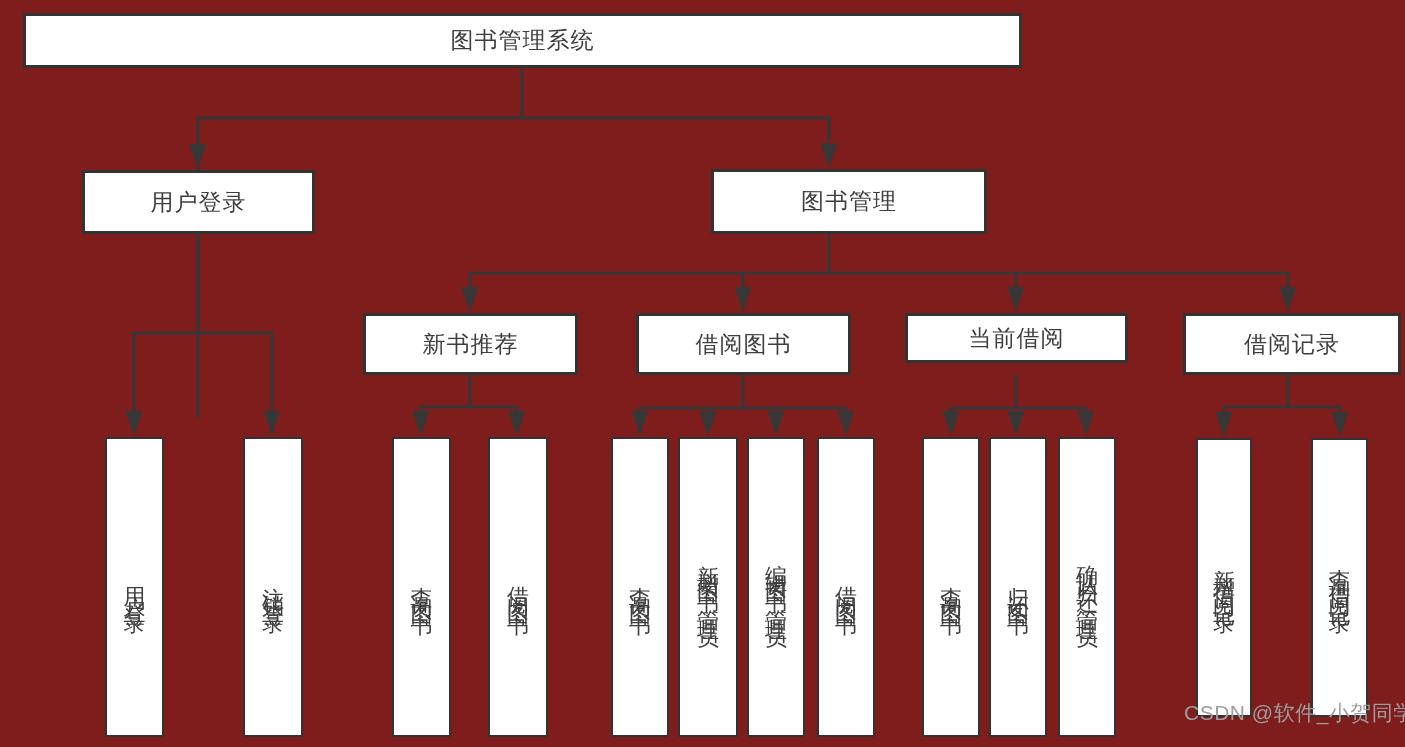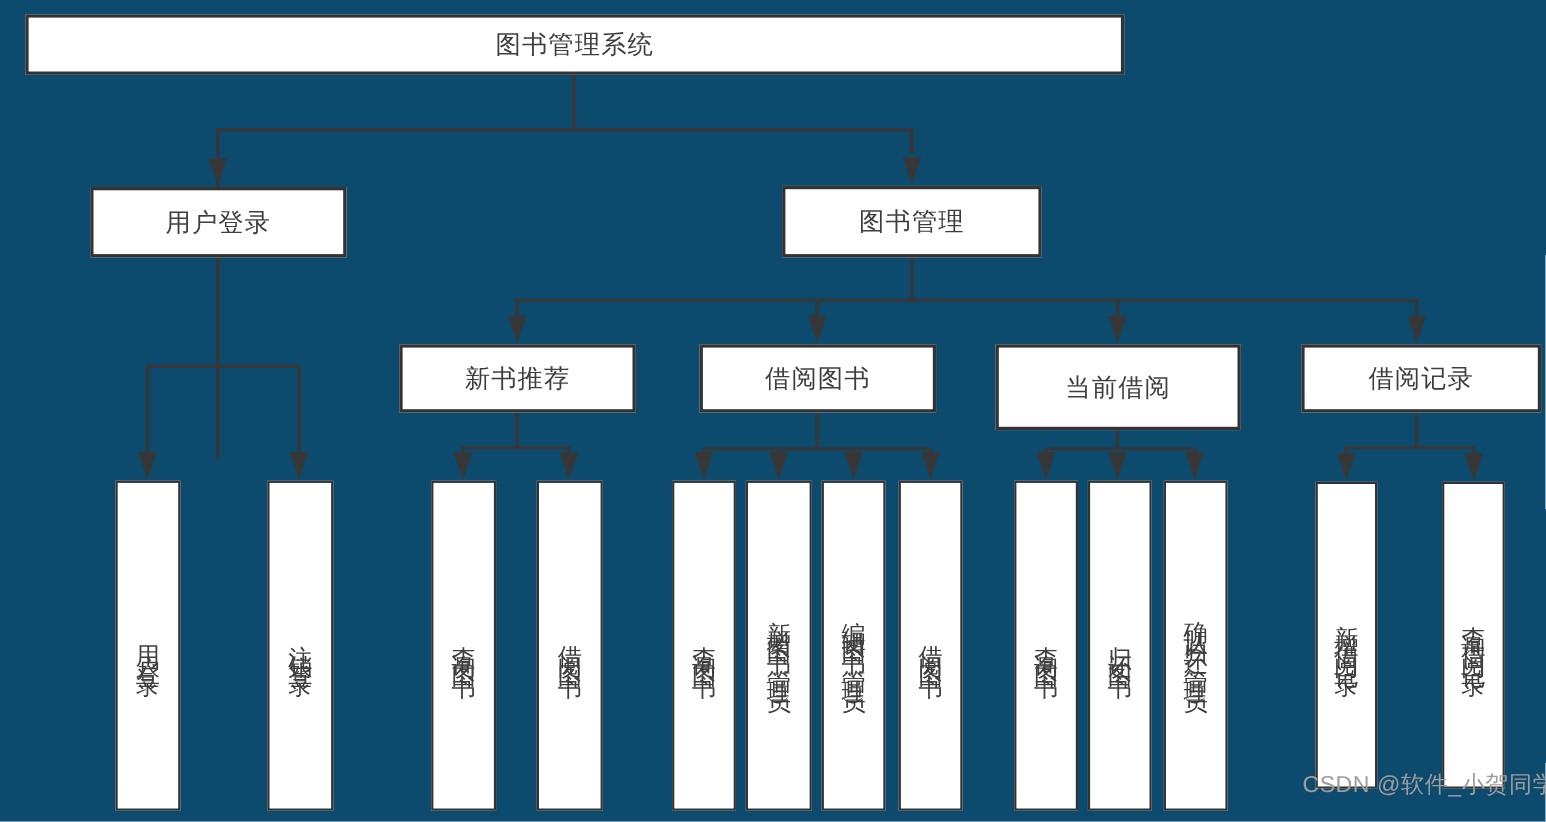--- a/index.html
+++ b/index.html
@@ -5,21 +5,21 @@
   html, body {
     margin: 0;
     padding: 0;
     background: #ffffff;
     font-family: "Liberation Sans", "DejaVu Sans", sans-serif;
   }
   .stage {
     position: relative;
     width: 1405px;
     height: 747px;
-    background: #0c4a6e;
+    background: #7f1d1d;
     overflow: hidden;
   }
   .connectors {
     position: absolute;
     left: 0;
     top: 0;
     width: 1405px;
     height: 747px;
     pointer-events: none;
   }
@@ -119,25 +119,25 @@
       <polygon points="1007.5,411 1024.5,411 1016,436"></polygon>
       <polygon points="1077.5,411 1094.5,411 1086,436"></polygon>
       <polygon points="1215.5,412 1232.5,412 1224,437"></polygon>
       <polygon points="1331.5,412 1348.5,412 1340,437"></polygon>
     </g>
   </svg>
 
   <div class="box" style="left:23px; top:13px; width:999px; height:55px;">图书管理系统</div>
 
   <div class="box" style="left:82px; top:170px; width:233px; height:64px;">用户登录</div>
-  <div class="box" style="left:711px; top:169px; width:236px; height:65px;">图书管理</div>
+  <div class="box" style="left:711px; top:169px; width:276px; height:65px;">图书管理</div>
 
   <div class="box" style="left:363px; top:313px; width:215px; height:62px;">新书推荐</div>
   <div class="box" style="left:636px; top:313px; width:215px; height:62px;">借阅图书</div>
-  <div class="box" style="left:905px; top:313px; width:223px; height:78px;">当前借阅</div>
+  <div class="box" style="left:905px; top:313px; width:223px; height:50px;">当前借阅</div>
   <div class="box" style="left:1183px; top:313px; width:218px; height:62px;">借阅记录</div>
 
   <div class="leaf" style="left:105px; top:437px; width:59px; height:300px;">
     <span>用户登录</span>
   </div>
   <div class="leaf" style="left:243px; top:437px; width:60px; height:300px;">
     <span>注销登录</span>
   </div>
 
   <div class="leaf" style="left:392px; top:437px; width:59px; height:300px;">

